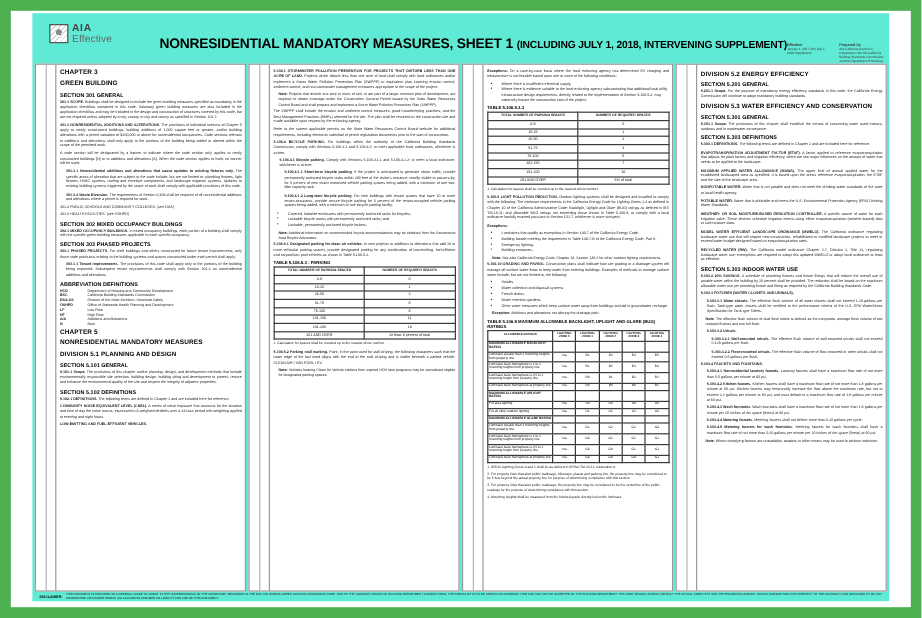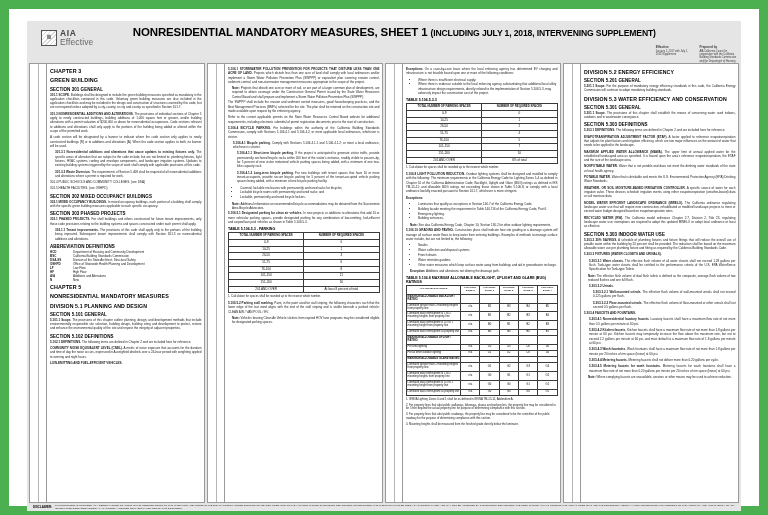--- a/index.html
+++ b/index.html
@@ -17,23 +17,23 @@
     position: relative;
     width: 768px; height: 515px;
     background: #ffffff;
     border-top: 9px solid #4caf50;
     border-bottom: 9px solid #4caf50;
     border-left: 9px solid #4caf50;
     border-right: 9px solid #4caf50;
   }
   #sheet {
     position: absolute;
-    left: 18px; top: 12px;
+    left: 18px; top: 2px;
     width: 714px; height: 490px;
-    background: #e5e5e5;
+    background: #5eead4;
   }
 
   
   .masthead {
     display: flex;
     align-items: flex-start;
     height: 42px;
     padding-top: 3px;
   }
   .logo-block {
@@ -70,21 +70,21 @@
     white-space: nowrap;
     line-height: 1.12;
   }
   .title-sub {
     font-size: 11.5px;
     font-weight: 700;
     letter-spacing: -.15px;
     color: #000;
     white-space: nowrap;
     line-height: 1.2;
-    margin-top: 1px;
+    margin-top: 16px;
   }
   .title-sub .paren { font-size: 8.6px; }
 
   .meta-block {
     width: 96px;
     display: flex;
     gap: 6px;
     padding-top: 22px;
     padding-right: 4px;
     font-size: 2.6px;

